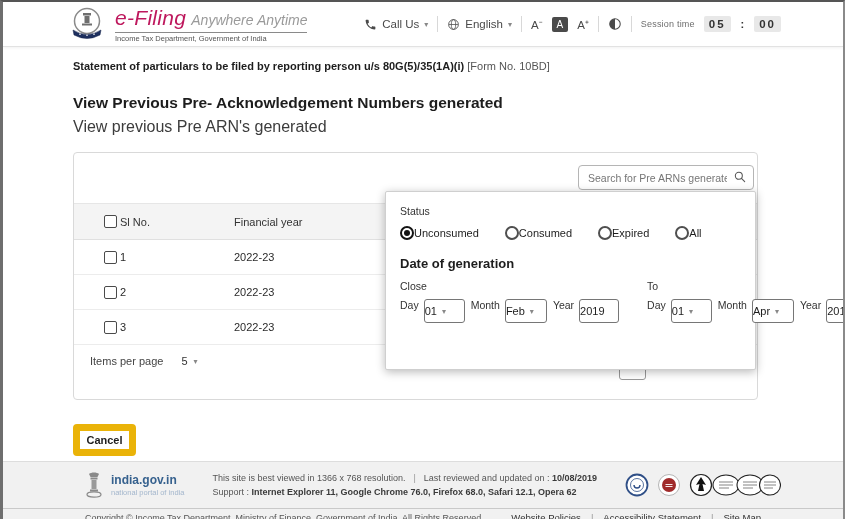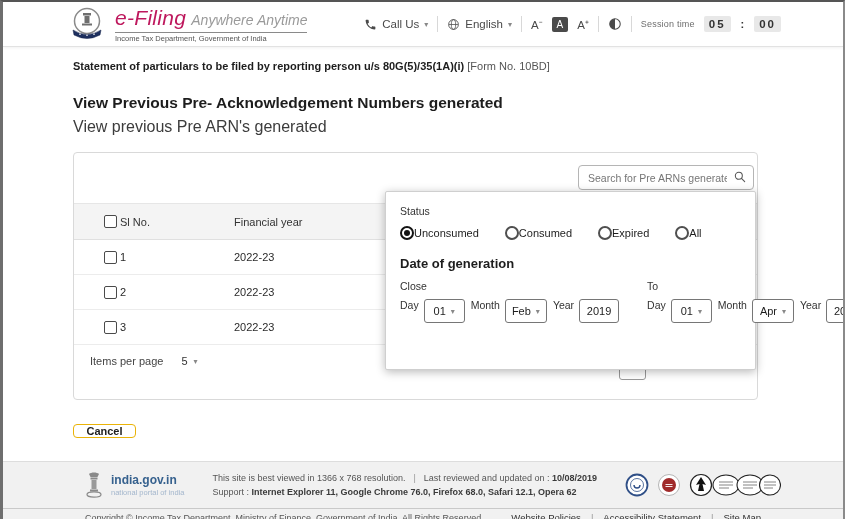--- a/index.html
+++ b/index.html
@@ -69,31 +69,31 @@
   .radio.checked { border-color:#141414; }
   .radio.checked::after { content:""; position:absolute; left:2px; top:2px; width:6px; height:6px;
     border-radius:50%; background:#141414; }
   .date-label { margin-top:16px; font-size:13px; font-weight:700; color:#1d1d1d; }
   .fromto-row { display:flex; gap:28px; margin-top:9px; }
   .ft-label { font-size:10.5px; color:#333; }
   .dmy-row { display:flex; gap:6px; margin-top:7px; }
   .dmy-col { display:flex; flex-direction:row; gap:5px; }
   .dmy-col .lbl { font-size:10.5px; color:#333; }
   .field { height:24px; border:1px solid #767676; border-radius:3px; display:flex; align-items:center;
-    justify-content:center; gap:5px; font-size:11px; color:#1d1d1d; background:#fff; cursor:pointer; }
+    gap:5px; font-size:11px; color:#1d1d1d; background:#fff; cursor:pointer; }
   .field.day { width:41px; } .field.month { width:42px; }
   .field.year { width:40px; cursor:text; }
   .popup-footer { position:absolute; left:0; right:0; bottom:0; border-top:1px solid #e3e3e3;
     display:flex; justify-content:flex-end; gap:8px; padding:6px 16px 8px; background:#fff; }
   .btn-close { background:#fff; border:1px solid #777; border-radius:3px; padding:4px 13px; font-size:11px;
     color:#1d1d1d; cursor:pointer; font-family:"Liberation Sans",sans-serif; }
   .btn-apply { background:#151515; border:1px solid #151515; border-radius:3px; padding:4px 13px; font-size:11px;
     color:#fff; cursor:pointer; font-family:"Liberation Sans",sans-serif; }
   
-  .cancel-btn { margin:24px 0 0 70px; width:63px; height:14px; background:#fff; border:1px solid #eab308;
+  .cancel-btn { margin:24px 0 0 70px; width:63px; height:32px; background:#fff; border:7px solid #eab308;
     border-radius:4px; font-size:11px; font-weight:600; color:#1d1d1d; cursor:pointer;
     font-family:"Liberation Sans",sans-serif; }
   
   .footer { height:47px; background:#f1f1f1; border-top:1px solid #ddd; display:flex; align-items:center;
     justify-content:space-between; padding:0 62px 0 82px; }
   .portal { display:flex; align-items:center; gap:8px; }
   .portal-name { font-size:12px; font-weight:700; color:#36618e; cursor:pointer; }
   .portal-tag { font-size:7.5px; color:#a4b7cd; margin-top:1px; }
   .foot-mid { font-size:9px; color:#555; line-height:14px; }
   .foot-mid .sep { color:#999; margin:0 8px; }

